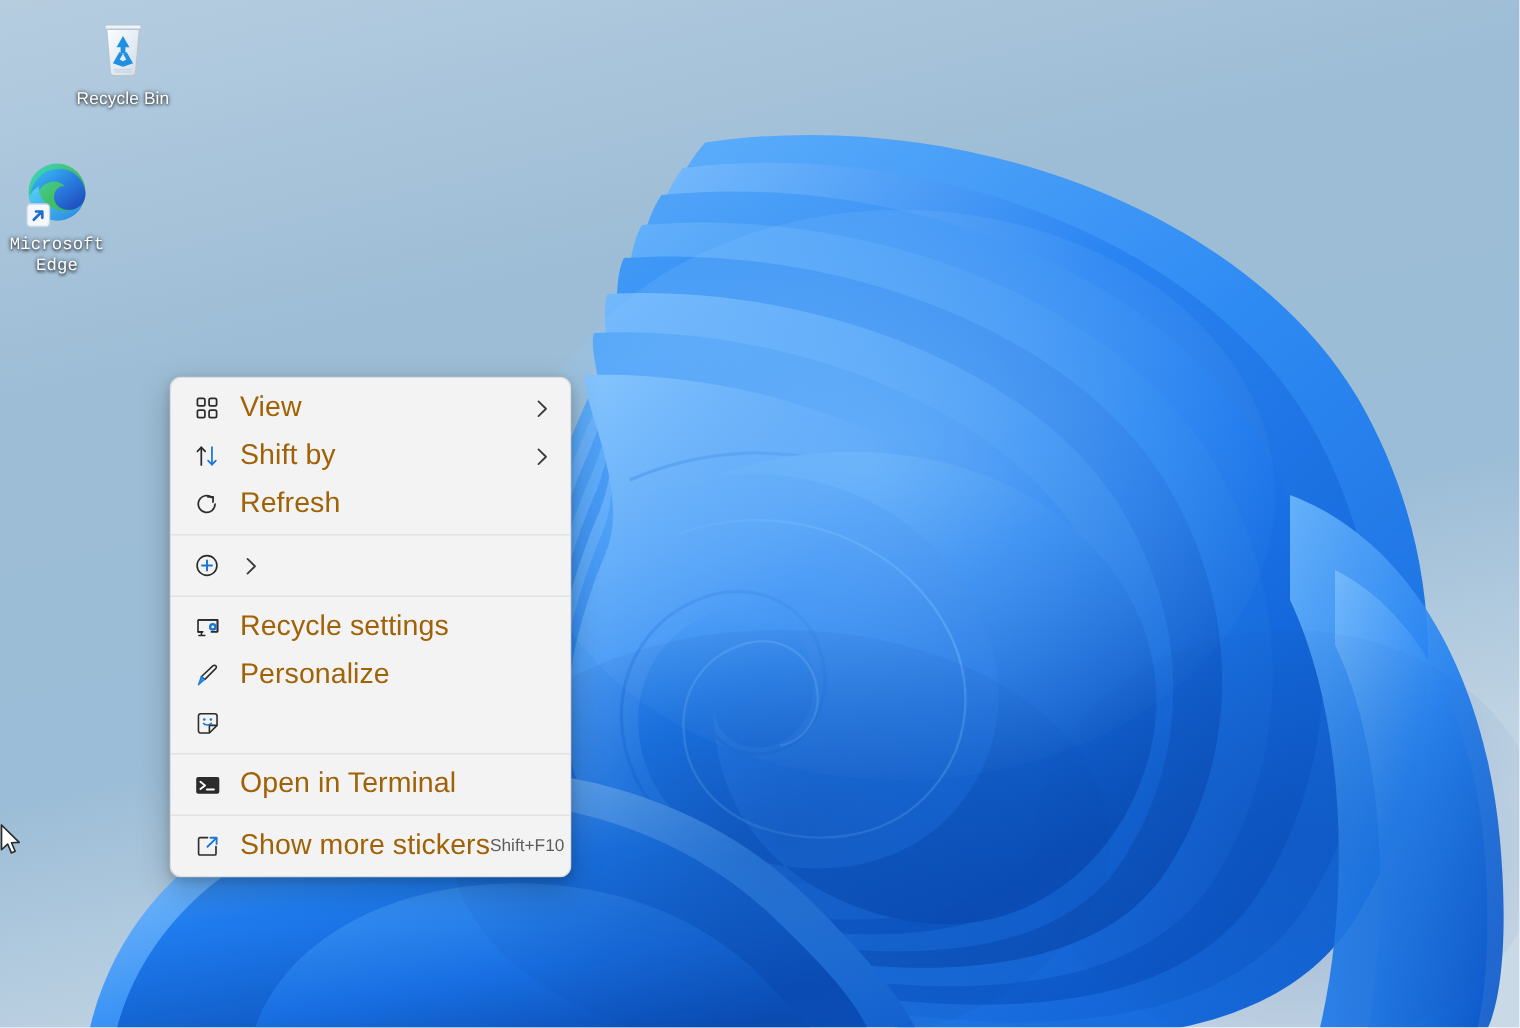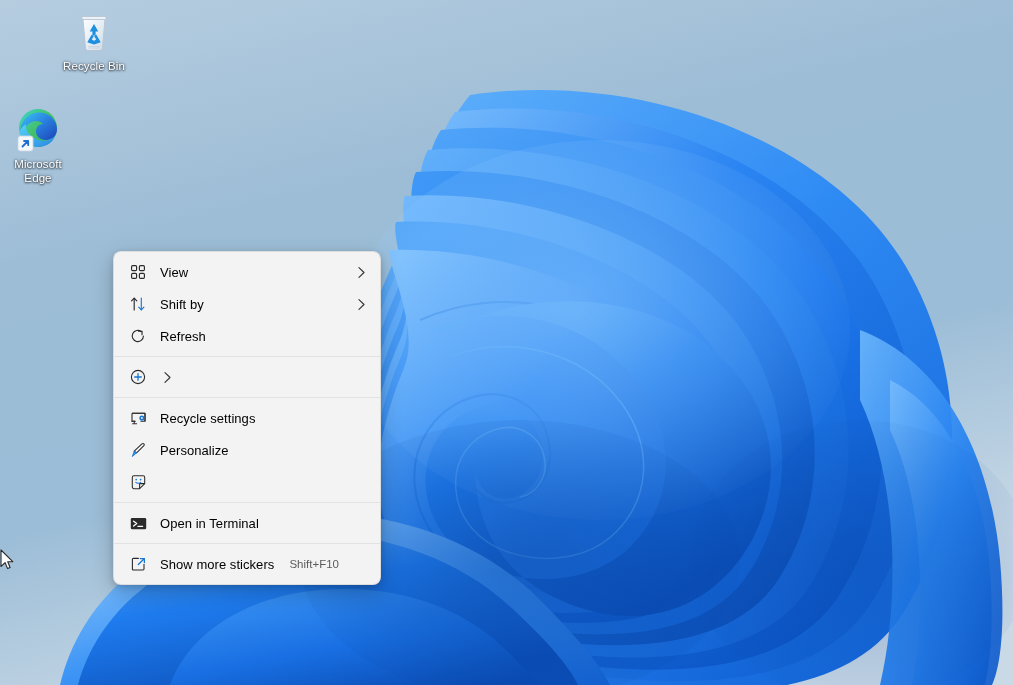--- a/index.html
+++ b/index.html
@@ -42,22 +42,22 @@
     position: relative;
   }
   .desk-icon .label {
     font-size: 11.5px;
     line-height: 14px;
     color: #ffffff;
     text-shadow: 0 0 3px rgba(0,0,0,0.75), 0 1px 2px rgba(0,0,0,0.6);
     letter-spacing: 0.1px;
     word-wrap: break-word;
   }
-  #icon-recycle { left: 16px; top: 8px; padding-left: 40px; }
-  #icon-edge    { left: 0px; top: 106px; }
+  #icon-recycle { left: 4px; top: 8px; padding-left: 40px; }
+  #icon-edge    { left: 0px; top: 106px; font-family: Liberation Mono, monospace; }
 
   
   #context-menu {
     position: absolute;
     left: 113px;
     top: 251px;
     width: 268px;
     background: #f3f3f3;
     border: 1px solid rgba(0,0,0,0.09);
     border-radius: 8px;
@@ -81,22 +81,22 @@
     width: 20px;
     height: 20px;
     flex: 0 0 20px;
     margin-right: 12px;
     display: flex;
     align-items: center;
     justify-content: center;
   }
   .menu-item .mi-label {
     flex: 1 1 auto;
-    font-size: 13px;
-    color: #000000;
+    font-size: 19px;
+    color: #a16207;
     letter-spacing: 0.05px;
     white-space: nowrap;
   }
   .menu-item .mi-accel {
     font-size: 11.5px;
     color: #5c5c5c;
     margin-right: 15px;
     white-space: nowrap;
   }
   .menu-item .mi-chevron {

